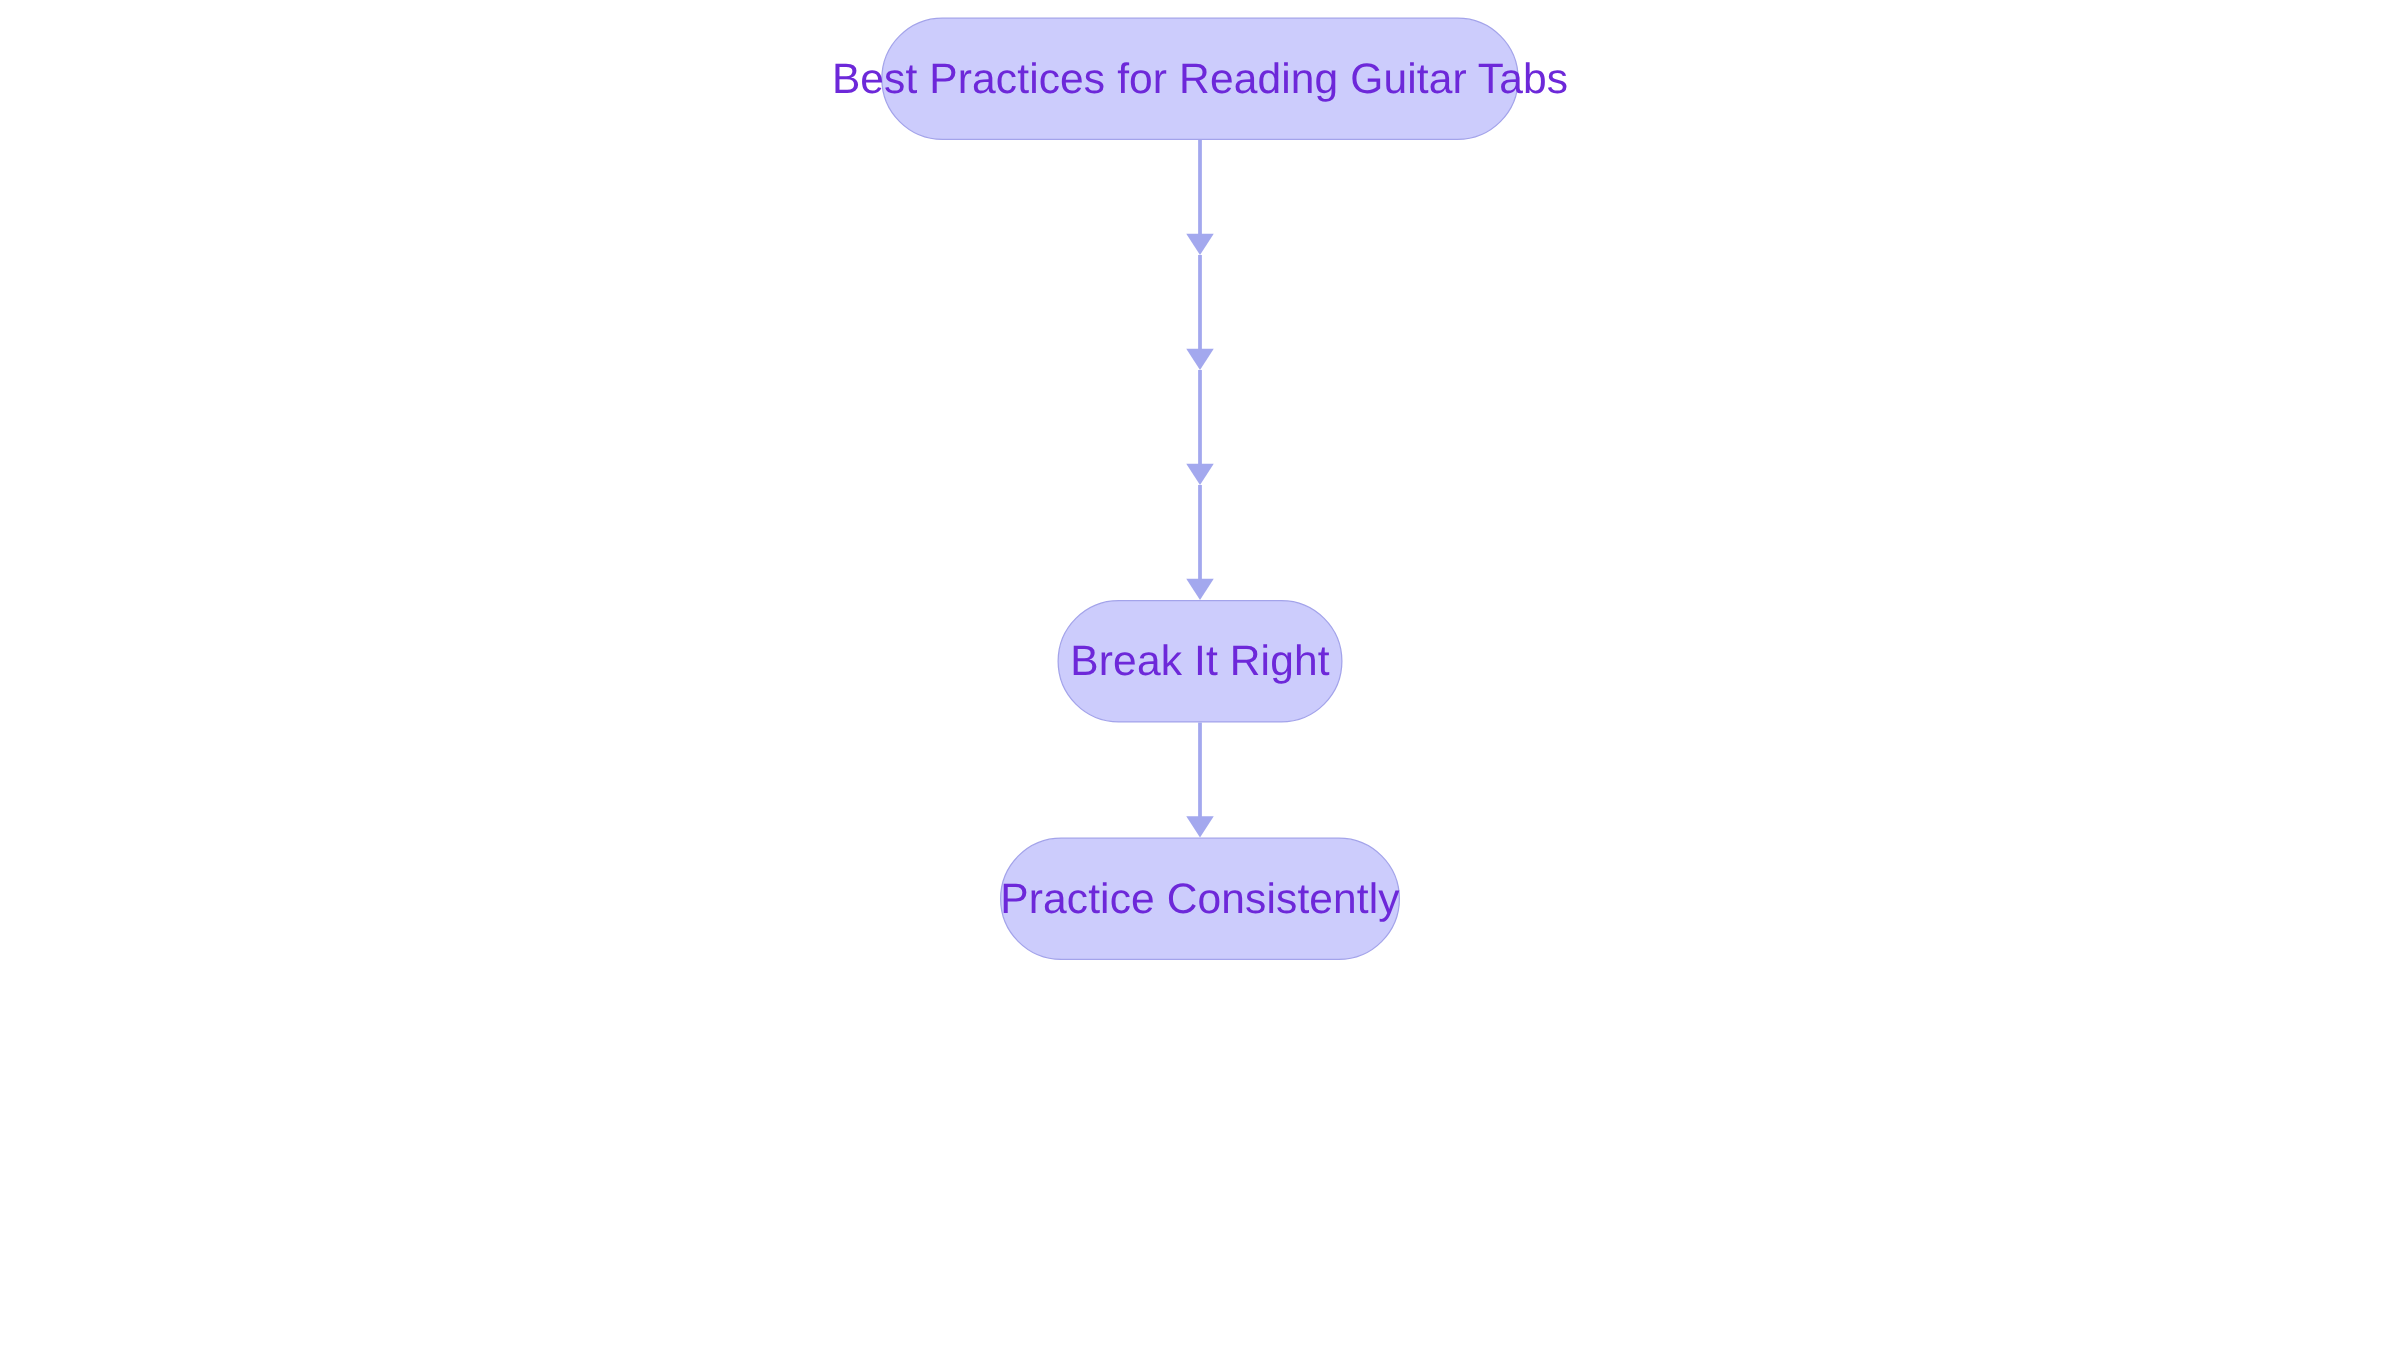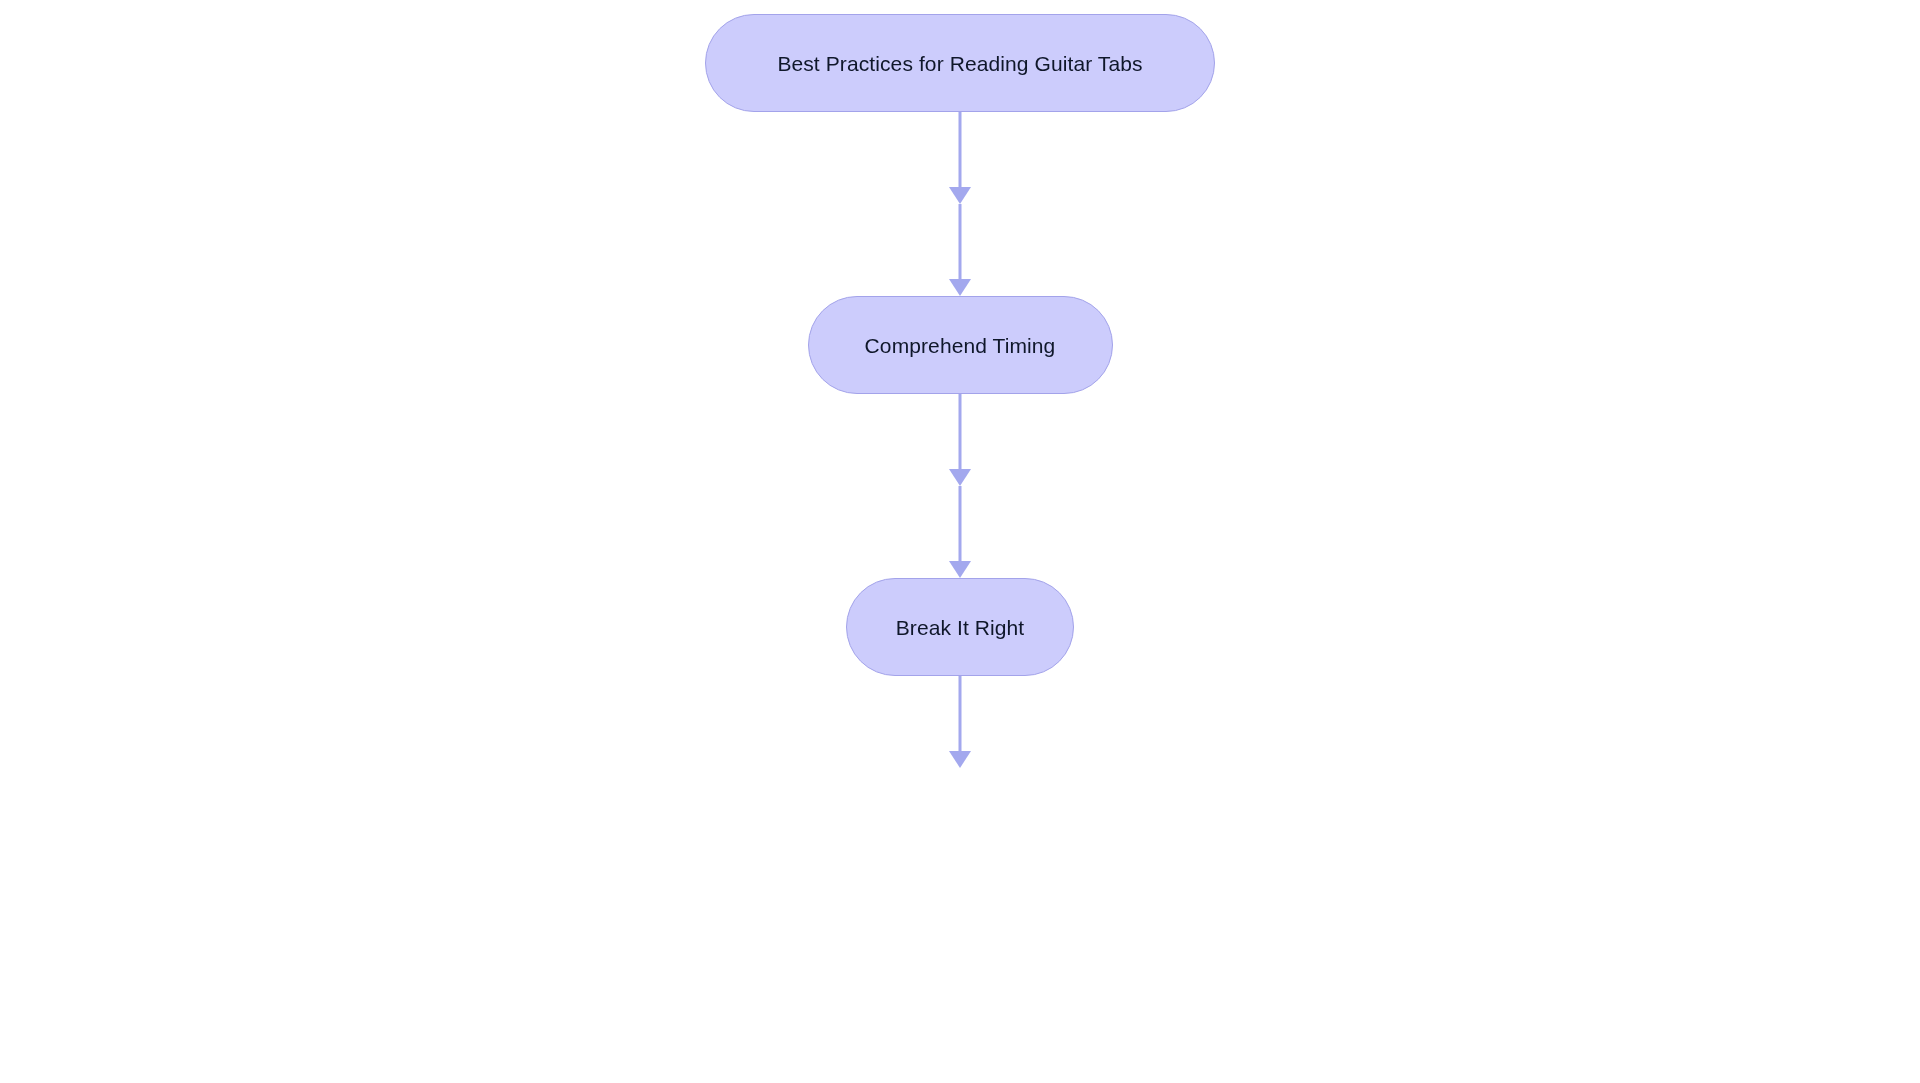--- a/index.html
+++ b/index.html
@@ -38,22 +38,22 @@
 
   .node {
     box-sizing: border-box;
     height: 98px;
     background: #ccccfc;
     border: 1.5px solid #a3a3ea;
     border-radius: 49px;
     display: flex;
     align-items: center;
     justify-content: center;
-    color: #0f172a;
-    font-size: 21px;
+    color: #6d28d9;
+    font-size: 34px;
     font-weight: 400;
     letter-spacing: 0.1px;
     white-space: nowrap;
     line-height: 1;
     flex: 0 0 auto;
   }
 
   .connector {
     flex: 0 0 auto;
     width: 26px;
@@ -95,23 +95,20 @@
       <div class="stem"></div>
       <div class="head"></div>
     </div>
 
 
     <div class="connector">
       <div class="stem"></div>
       <div class="head"></div>
     </div>
 
-    <div class="node" style="width:305px">
-      <span>Comprehend Timing</span>
-    </div>
 
     <div class="connector">
       <div class="stem"></div>
       <div class="head"></div>
     </div>
 
 
     <div class="connector">
       <div class="stem"></div>
       <div class="head"></div>
@@ -119,15 +116,18 @@
 
     <div class="node" style="width:228px">
       <span>Break It Right</span>
     </div>
 
     <div class="connector">
       <div class="stem"></div>
       <div class="head"></div>
     </div>
 
+    <div class="node" style="width:320px">
+      <span>Practice Consistently</span>
+    </div>
 
   </div>
 </div>
 
 </body></html>

